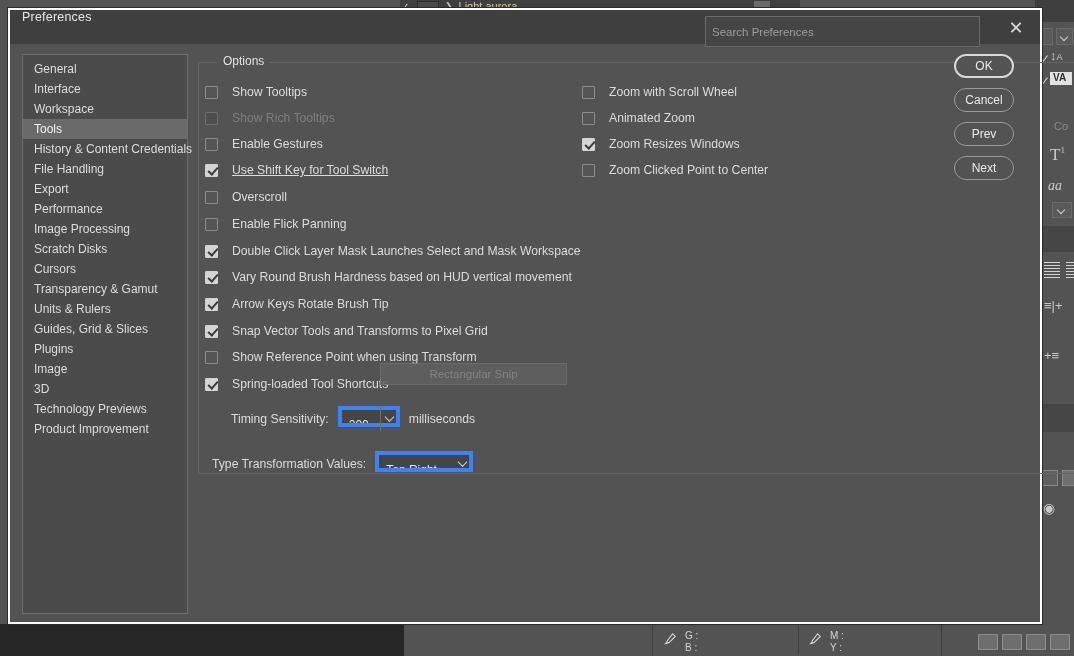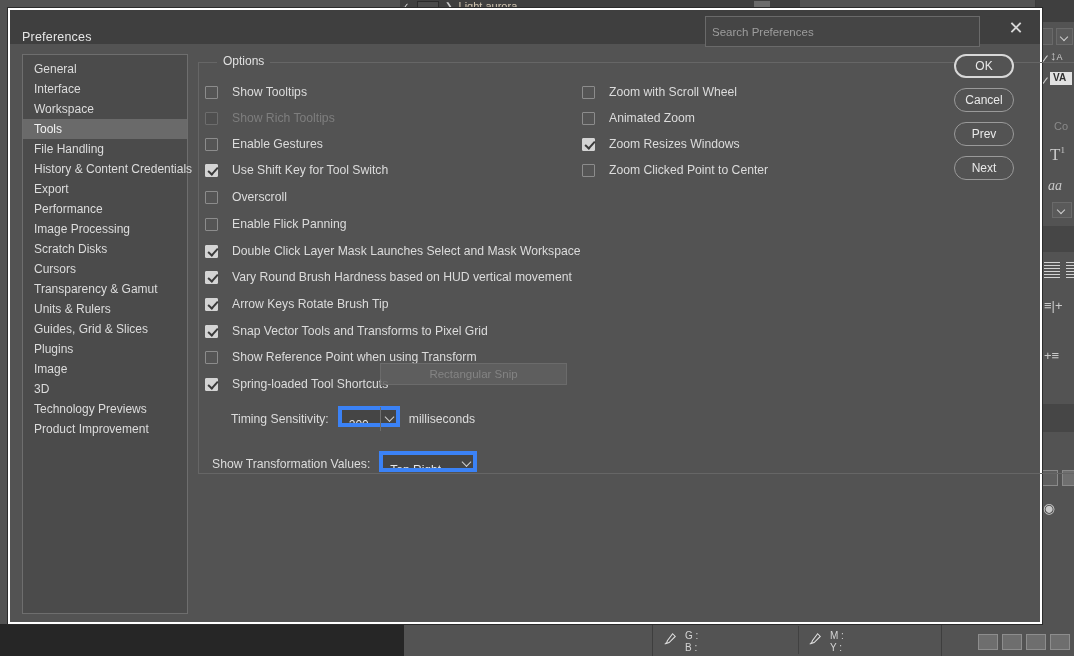--- a/index.html
+++ b/index.html
@@ -57,21 +57,21 @@
   
   #prefs-dialog {
     position: absolute; left: 8px; top: 8px; width: 1034px; height: 616px;
     background: #535353;
     border: 2px solid #ffffff;
     box-shadow: 0 0 0 1px #2b2b2b;
   }
   #titlebar {
     position: absolute; left: 0; top: 0; right: 0; height: 34px;
     background: #3f3f3f;
-    display: flex; align-items: flex-end;
+    display: flex; align-items: flex-start;
   }
   #dialog-title {
     margin-left: 12px; font-size: 12.5px; color: #e6e6e6; letter-spacing: .2px;
   }
   #search-box {
     position: absolute; right: 60px; top: 6px; width: 275px; height: 31px;
     background: #454545; border: 1px solid #6a6a6a;
     color: #9d9d9d; font-size: 11.5px;
     padding: 0 6px; line-height: 19px; outline: none;
     font-family: "Liberation Sans", sans-serif;
@@ -262,22 +262,22 @@
     <div id="dialog-title">Preferences</div>
     <input id="search-box" type="text" placeholder="Search Preferences" style="">
     <button id="close-btn">✕</button>
   </div>
 
   <div id="sidebar">
       <div class="side-item"><span>General</span></div>
       <div class="side-item"><span>Interface</span></div>
       <div class="side-item"><span>Workspace</span></div>
       <div class="side-item selected"><span>Tools</span></div>
+      <div class="side-item"><span>History &amp; Content Credentials</span></div>
       <div class="side-item"><span>File Handling</span></div>
-      <div class="side-item"><span>History &amp; Content Credentials</span></div>
       <div class="side-item"><span>Export</span></div>
       <div class="side-item"><span>Performance</span></div>
       <div class="side-item"><span>Image Processing</span></div>
       <div class="side-item"><span>Scratch Disks</span></div>
       <div class="side-item"><span>Cursors</span></div>
       <div class="side-item"><span>Transparency &amp; Gamut</span></div>
       <div class="side-item"><span>Units &amp; Rulers</span></div>
       <div class="side-item"><span>Guides, Grid &amp; Slices</span></div>
       <div class="side-item"><span>Plugins</span></div>
       <div class="side-item"><span>Image</span></div>
@@ -294,21 +294,21 @@
           <span>Show Tooltips</span>
         </div>
         <div class="cb-row disabled" style="left: 6px; top: 48px;">
           <span class="cb disabled"></span>
           <span>Show Rich Tooltips</span>
         </div>
         <div class="cb-row" style="left: 6px; top: 74px;">
           <span class="cb"></span>
           <span>Enable Gestures</span>
         </div>
-        <div class="cb-row" style="left: 6px; top: 100px;">
+        <div class="cb-row" style="left: 6px; top: 100px; text-decoration: underline;">
           <span class="cb checked"></span>
           <span>Use Shift Key for Tool Switch</span>
         </div>
         <div class="cb-row" style="left: 6px; top: 127px;">
           <span class="cb"></span>
           <span>Overscroll</span>
         </div>
         <div class="cb-row" style="left: 6px; top: 154px;">
           <span class="cb"></span>
           <span>Enable Flick Panning</span>
@@ -361,21 +361,21 @@
       <span>Timing Sensitivity:</span>
       <span class="selectwrap">
         <select class="ps-select" id="timing-select" style="width:62px;"><option value="100">100</option><option value="200" selected="">200</option><option value="300">300</option><option value="400">400</option><option value="500">500</option></select>
         <span class="sel-sep"></span>
         <span class="chev"></span>
       </span>
       <span>milliseconds</span>
     </div>
 
     <div id="transform-row">
-      <span>Show Transformation Values:</span>
+      <span>Type Transformation Values:</span>
       <span class="selectwrap">
         <select class="ps-select" id="transform-select" style="width:98px;"><option value="Never">Never</option><option value="Top Left">Top Left</option><option value="Top Right" selected="">Top Right</option><option value="Bottom Left">Bottom Left</option><option value="Bottom Right">Bottom Right</option><option value="Always">Always</option></select>
         <span class="chev"></span>
       </span>
     </div>
 
     <div id="snip-tooltip">Rectangular Snip</div>
   </div>
 
   <div id="button-col">

